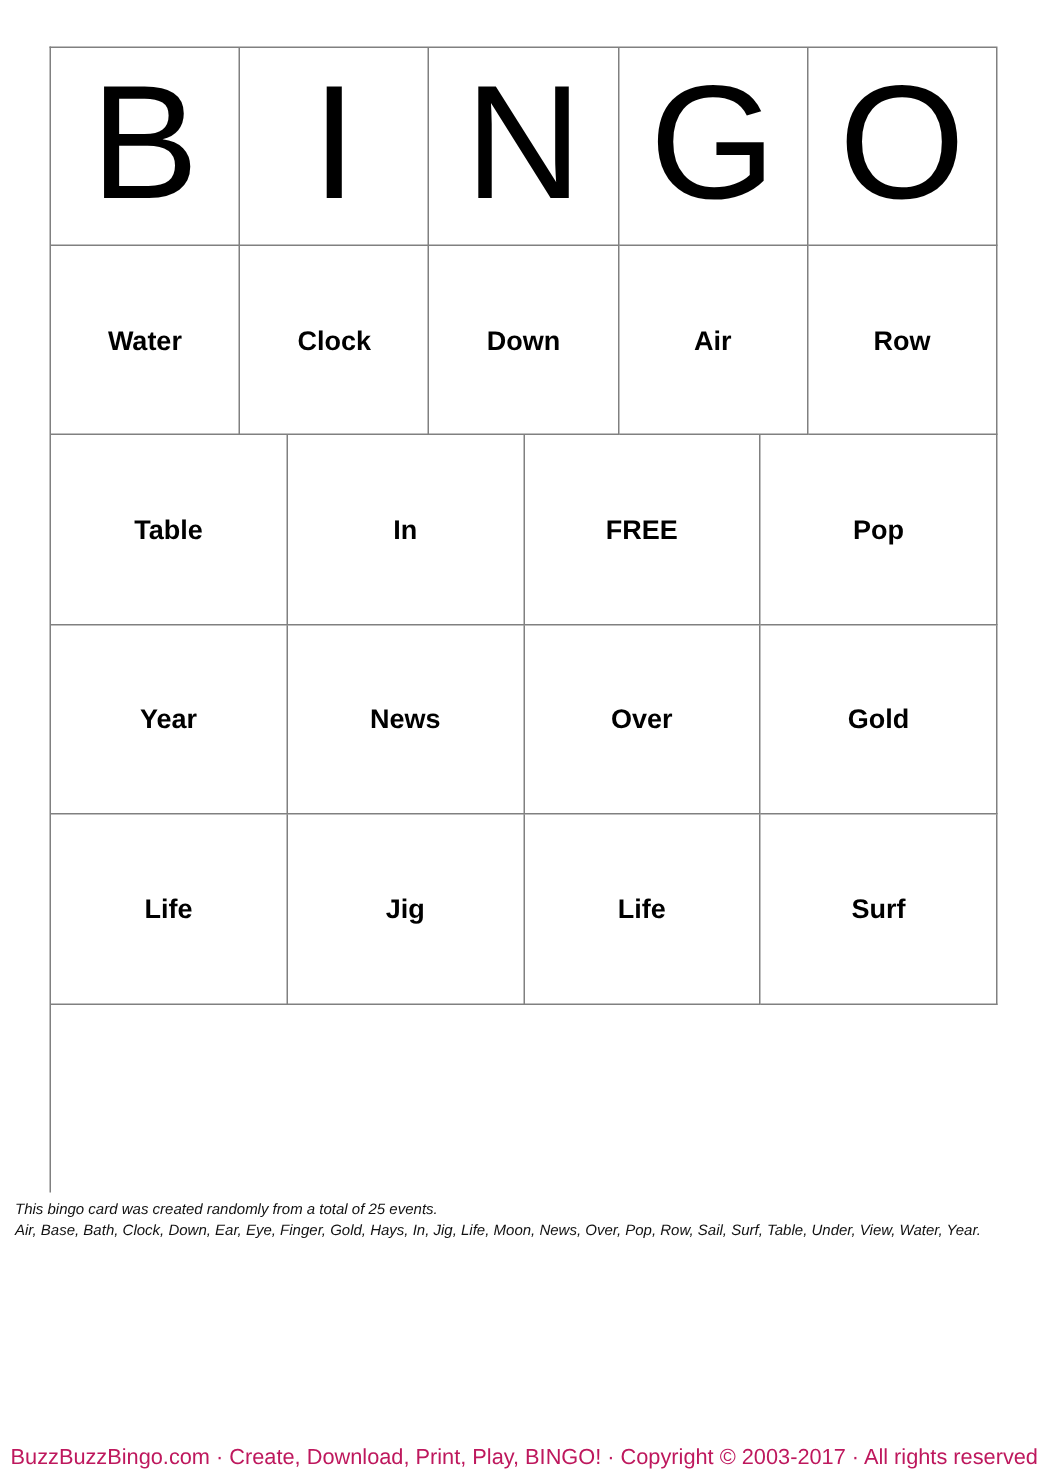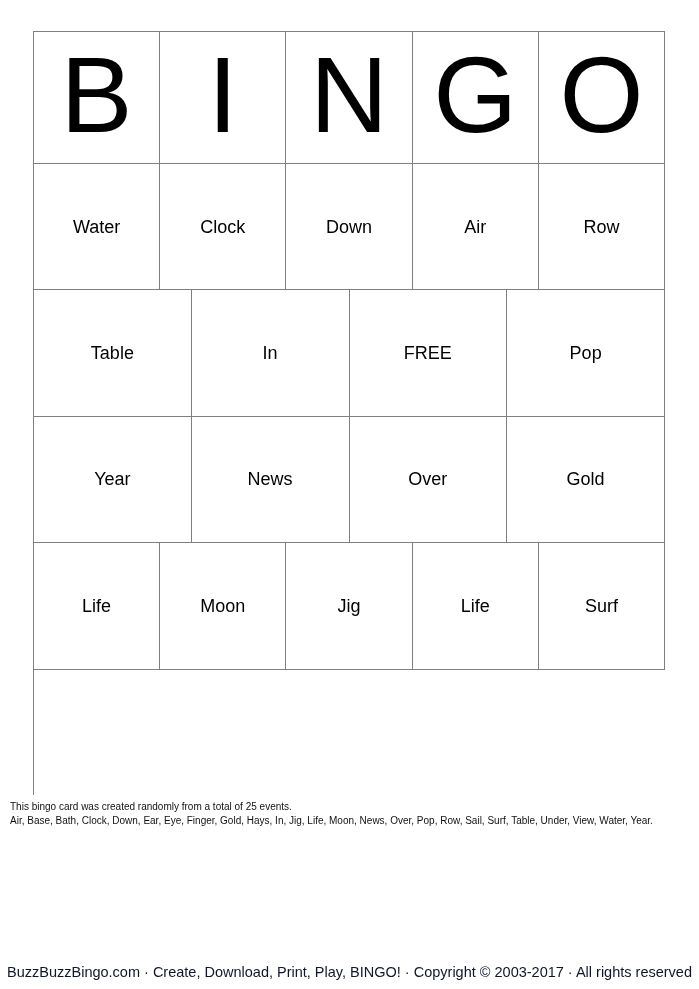--- a/index.html
+++ b/index.html
@@ -58,47 +58,48 @@
     font-size: 108px;
     line-height: 1;
     font-weight: 400;
     letter-spacing: 0px;
     padding-bottom: 6px;
   }
 
   .body-cell {
     font-size: 18px;
     line-height: 1;
-    font-weight: 400;
+    font-weight: 700;
   }
 
   
   .caption {
     position: absolute;
     left: 10px;
     top: 800px;
     width: 660px;
     font-size: 10px;
     line-height: 13.5px;
     color: #111111;
   }
   .caption div {
     white-space: nowrap;
+    font-style: italic;
   }
 
   
   .footer {
     position: absolute;
     left: 0;
     top: 962px;
     width: 699px;
     text-align: center;
     font-size: 14.5px;
     line-height: 20px;
-    color: #0f172a;
+    color: #be185d;
   }
 </style>
 </head>
 <body>
 
 <div class="card">
 
   <div class="grid-row header-row">
     <div class="cell header-cell">B</div>
     <div class="cell header-cell">I</div>
@@ -125,21 +126,20 @@
 
   <div class="grid-row cell-row">
     <div class="cell body-cell">Year</div>
     <div class="cell body-cell">News</div>
     <div class="cell body-cell">Over</div>
     <div class="cell body-cell">Gold</div>
   </div>
 
   <div class="grid-row cell-row">
     <div class="cell body-cell">Life</div>
-    <div class="cell body-cell">Moon</div>
     <div class="cell body-cell">Jig</div>
     <div class="cell body-cell">Life</div>
     <div class="cell body-cell">Surf</div>
   </div>
 
 </div>
 
 <div class="caption">
   <div>This bingo card was created randomly from a total of 25 events.</div>
   <div>Air, Base, Bath, Clock, Down, Ear, Eye, Finger, Gold, Hays, In, Jig, Life, Moon, News, Over, Pop, Row, Sail, Surf, Table, Under, View, Water, Year.</div>

